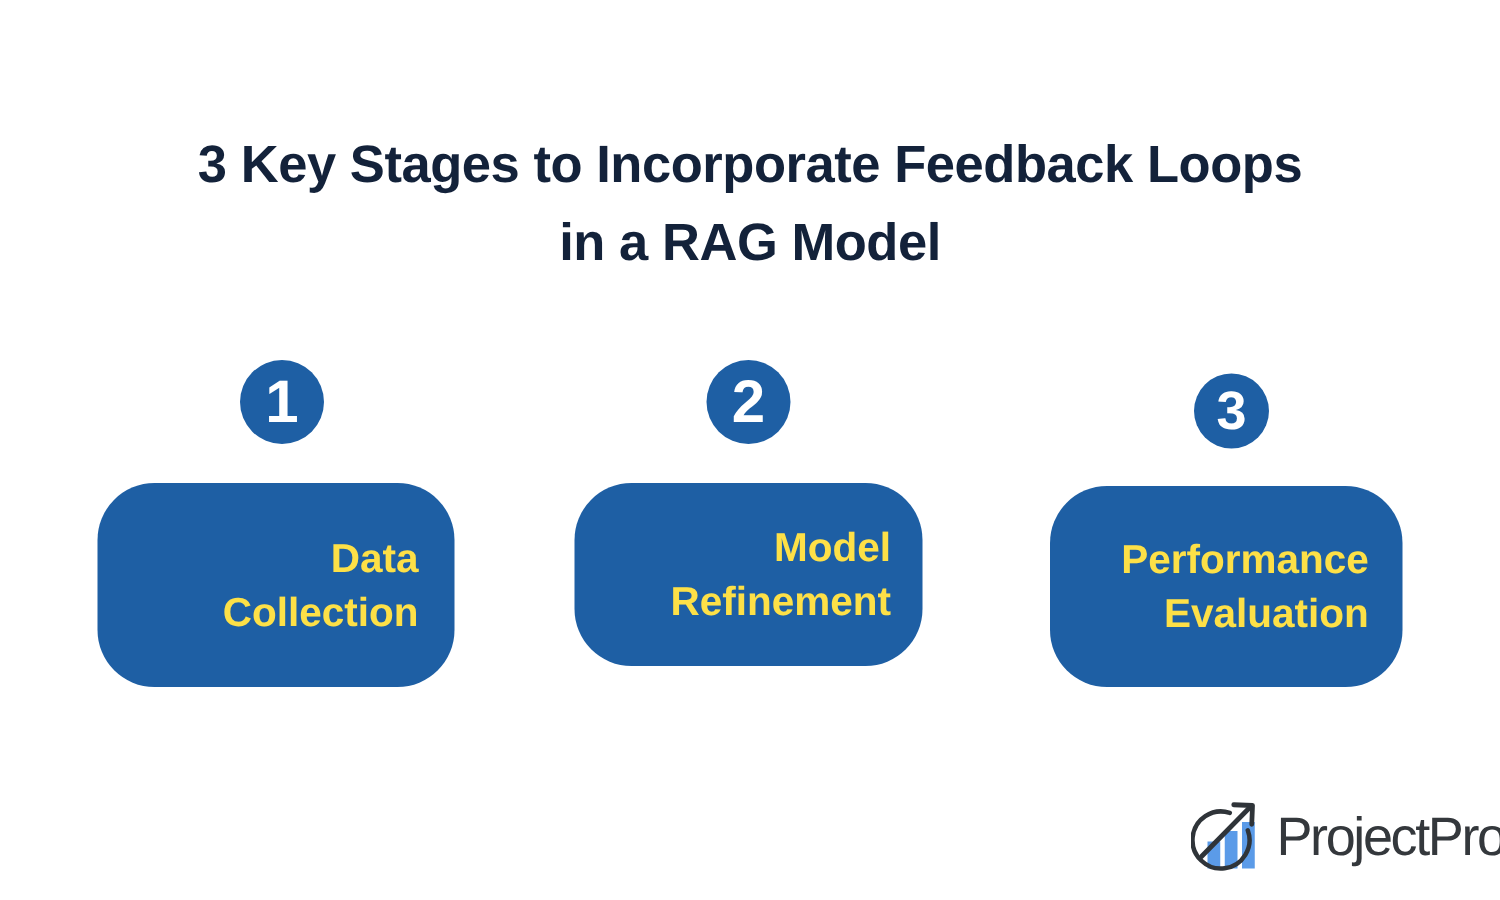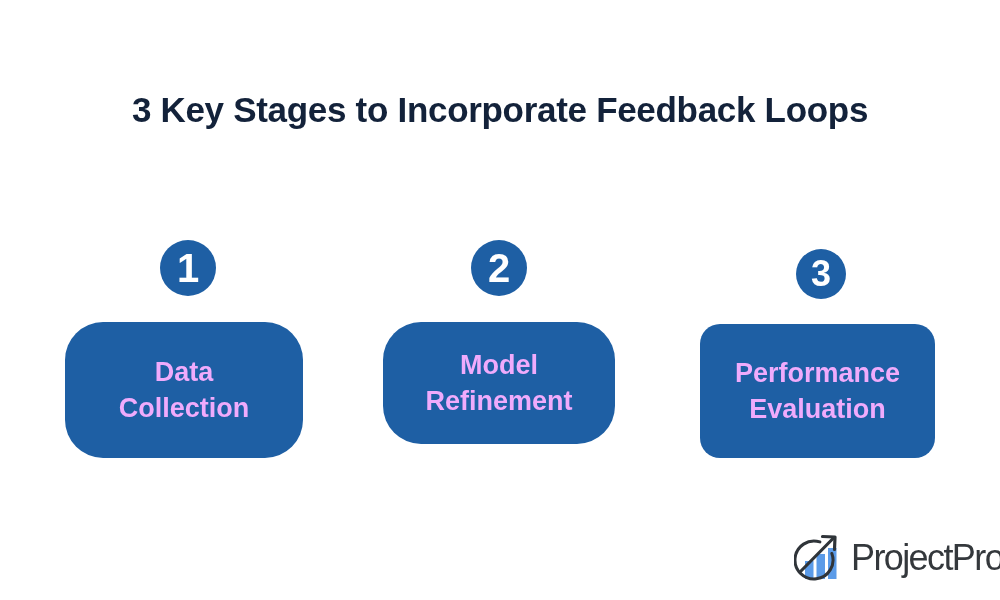--- a/index.html
+++ b/index.html
@@ -49,30 +49,30 @@
   
   .stage-box {
     position: absolute;
     background: #1E5FA4;
     border-radius: 38px;
     display: flex;
     align-items: center;
     justify-content: center;
   }
   .stage-box .label {
-    color: #f0abfc;
+    color: #fde047;
     font-weight: bold;
     font-size: 27px;
     line-height: 36px;
-    text-align: center;
+    text-align: right;
     max-width: 190px;
   }
   .stage-box.x1 { left: 65px;  top: 322px; width: 238px; height: 136px; }
   .stage-box.x2 { left: 383px; top: 322px; width: 232px; height: 122px; }
-  .stage-box.x3 { left: 700px; top: 324px; width: 235px; height: 134px; border-radius: 20px; }
+  .stage-box.x3 { left: 700px; top: 324px; width: 235px; height: 134px; }
 
   
   .brand {
     position: absolute;
     left: 794px;
     top: 528px;
     display: flex;
     align-items: flex-start;
   }
   .brand .logo-icon {
@@ -90,20 +90,21 @@
     font-weight: 400;
   }
 </style>
 </head>
 <body>
 
 <div class="canvas">
 
   <div class="title">
     <div>3 Key Stages to Incorporate Feedback Loops</div>
+    <div>in a RAG Model</div>
   </div>
 
   <div class="badge b1">
     <span>1</span>
   </div>
   <div class="stage-box x1">
     <div class="label">Data Collection</div>
   </div>
 
   <div class="badge b2">

